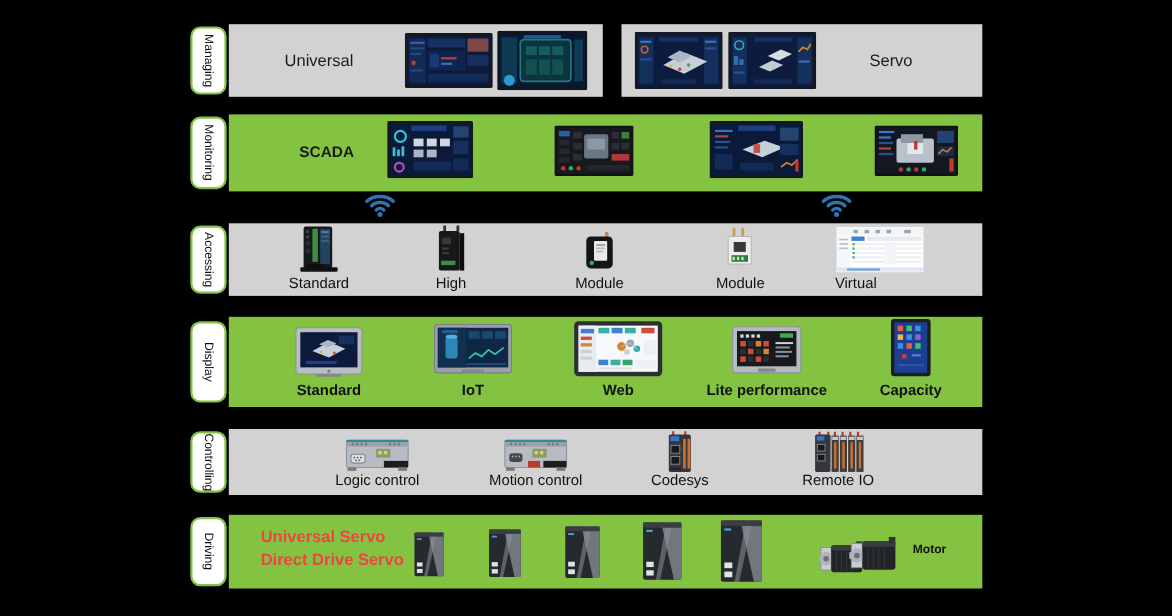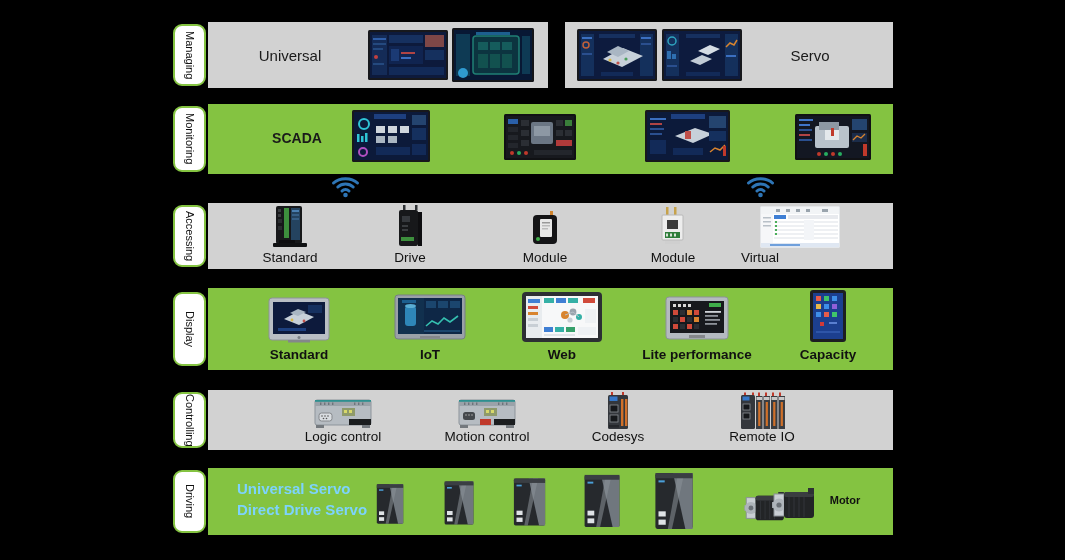--- a/index.html
+++ b/index.html
@@ -12,21 +12,21 @@
           background:#fff;border:2px solid #84C341;border-radius:9px;
           display:flex;align-items:center;justify-content:center;
           color:#111;font-size:11px;writing-mode:vertical-rl;white-space:nowrap;}
   .txt{position:absolute;transform:translateX(-50%);color:#1a1a1a;font-size:15px;white-space:nowrap;}
   .txt.b{font-weight:bold;}
   .cap{position:absolute;transform:translateX(-50%);font-size:13.5px;color:#111;white-space:nowrap;}
   .cap.b{font-weight:bold;}
   .art{position:absolute;line-height:0;}
   .conn-text{position:absolute;left:543px;top:179px;transform:translateX(-50%);
              color:#3B3B3B;font-size:15px;font-weight:500;white-space:nowrap;}
-  .drv-line{position:absolute;left:237px;font-weight:bold;font-size:15px;color:#7dd3fc;white-space:nowrap;}
+  .drv-line{position:absolute;left:237px;font-weight:bold;font-size:15px;color:#ef4444;white-space:nowrap;}
 </style>
 </head>
 <body>
 
 <div class="stage">
 
   <div class="vlabel" style="top:24px;height:62px">
     <span>Managing</span>
   </div>
   <div class="band gray" style="top:22px;height:66px;left:208px;width:340px"></div>
@@ -250,21 +250,21 @@
       <rect x="8" y="1" width="2.5" height="7" fill="#2e3134"></rect>
       <rect x="20" y="1" width="2.5" height="5" fill="#2e3134"></rect>
       <rect x="4" y="6" width="19" height="36" rx="2" fill="#17181a"></rect>
       <rect x="23" y="8" width="4" height="34" fill="#0e0e10"></rect>
       <rect x="7" y="12" width="8" height="6" fill="#35383c"></rect>
       <rect x="7" y="21" width="6" height="2" fill="#3a3d40"></rect>
       <rect x="7" y="25" width="6" height="2" fill="#3a3d40"></rect>
       <rect x="6" y="33" width="13" height="4" fill="#3d8f3d"></rect>
     </svg>
   </div>
-  <div class="cap" style="left:410px;top:250px">Drive</div>
+  <div class="cap" style="left:410px;top:250px">High</div>
 
   <div class="art" style="left:530px;top:211px">
     <svg width="30" height="36" viewBox="0 0 30 36">
       <rect x="20" y="0" width="3" height="6" fill="#d0842e"></rect>
       <rect x="3" y="4" width="24" height="29" rx="4" fill="#141416"></rect>
       <rect x="10" y="8" width="12" height="18" rx="1" fill="#e8e8e8"></rect>
       <rect x="12" y="11" width="8" height="1.5" fill="#999"></rect>
       <rect x="12" y="14" width="8" height="1.5" fill="#bbb"></rect>
       <rect x="12" y="17" width="6" height="1.5" fill="#bbb"></rect>
       <circle cx="8" cy="28" r="2" fill="#3fae4a"></circle>
@@ -313,21 +313,21 @@
         <rect x="15" y="15" width="2" height="2"></rect>
           <rect x="15" y="19" width="2" height="2"></rect>
         <rect x="15" y="23" width="2" height="2"></rect>
           <rect x="15" y="27" width="2" height="2"></rect>
       </g>
       <rect x="44" y="14" width="10" height="20" fill="#f3f5f8"></rect>
       <rect x="1" y="37" width="78" height="4" fill="#dfe7f2"></rect>
       <rect x="10" y="38" width="30" height="2" fill="#6fa0dc"></rect>
     </svg>
   </div>
-  <div class="cap" style="left:760px;top:250px">Virtual</div>
+  <div class="cap" style="left:778px;top:250px">Virtual</div>
 
   <div class="vlabel" style="top:292px;height:74px">
     <span>Display</span>
   </div>
   <div class="band green" style="top:288px;height:82px"></div>
 
   <div class="art" style="left:268px;top:297px">
     <svg width="62" height="46" viewBox="0 0 62 46">
       <rect x="1" y="1" width="60" height="42" rx="3" fill="#b9bec4" stroke="#8d9298"></rect>
       <rect x="5" y="5" width="52" height="32" fill="#0d1a3c"></rect>

